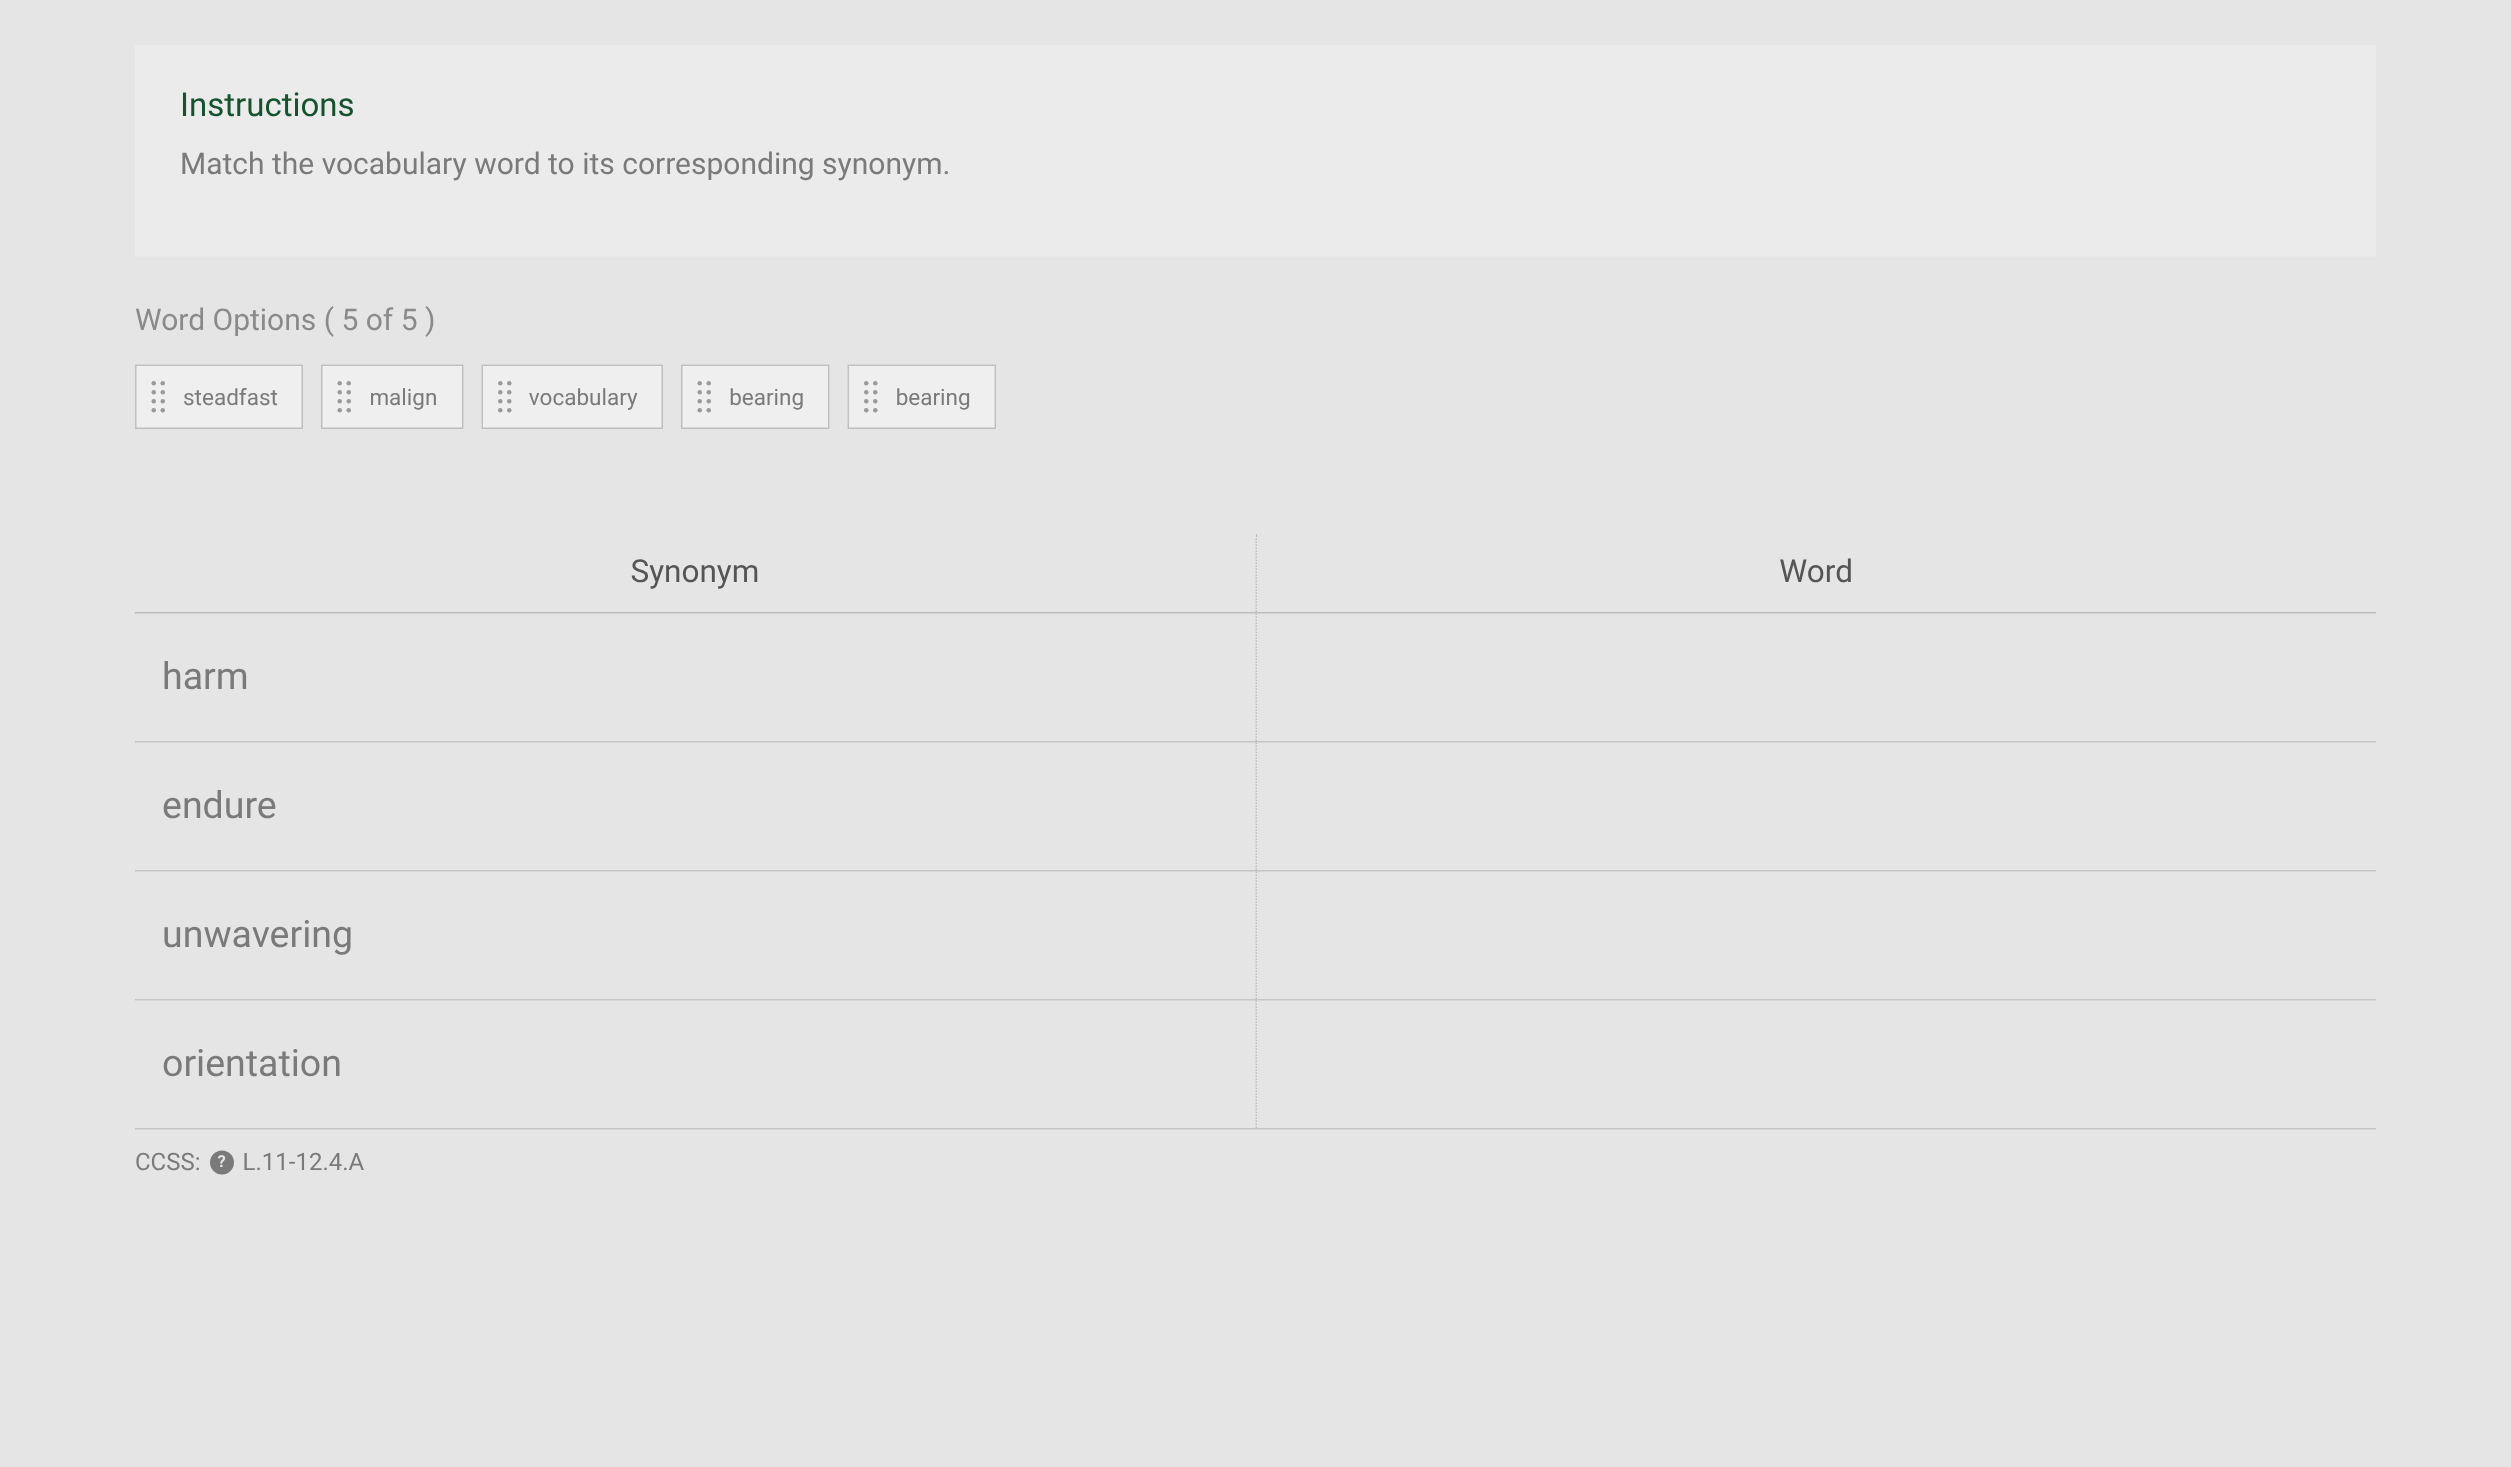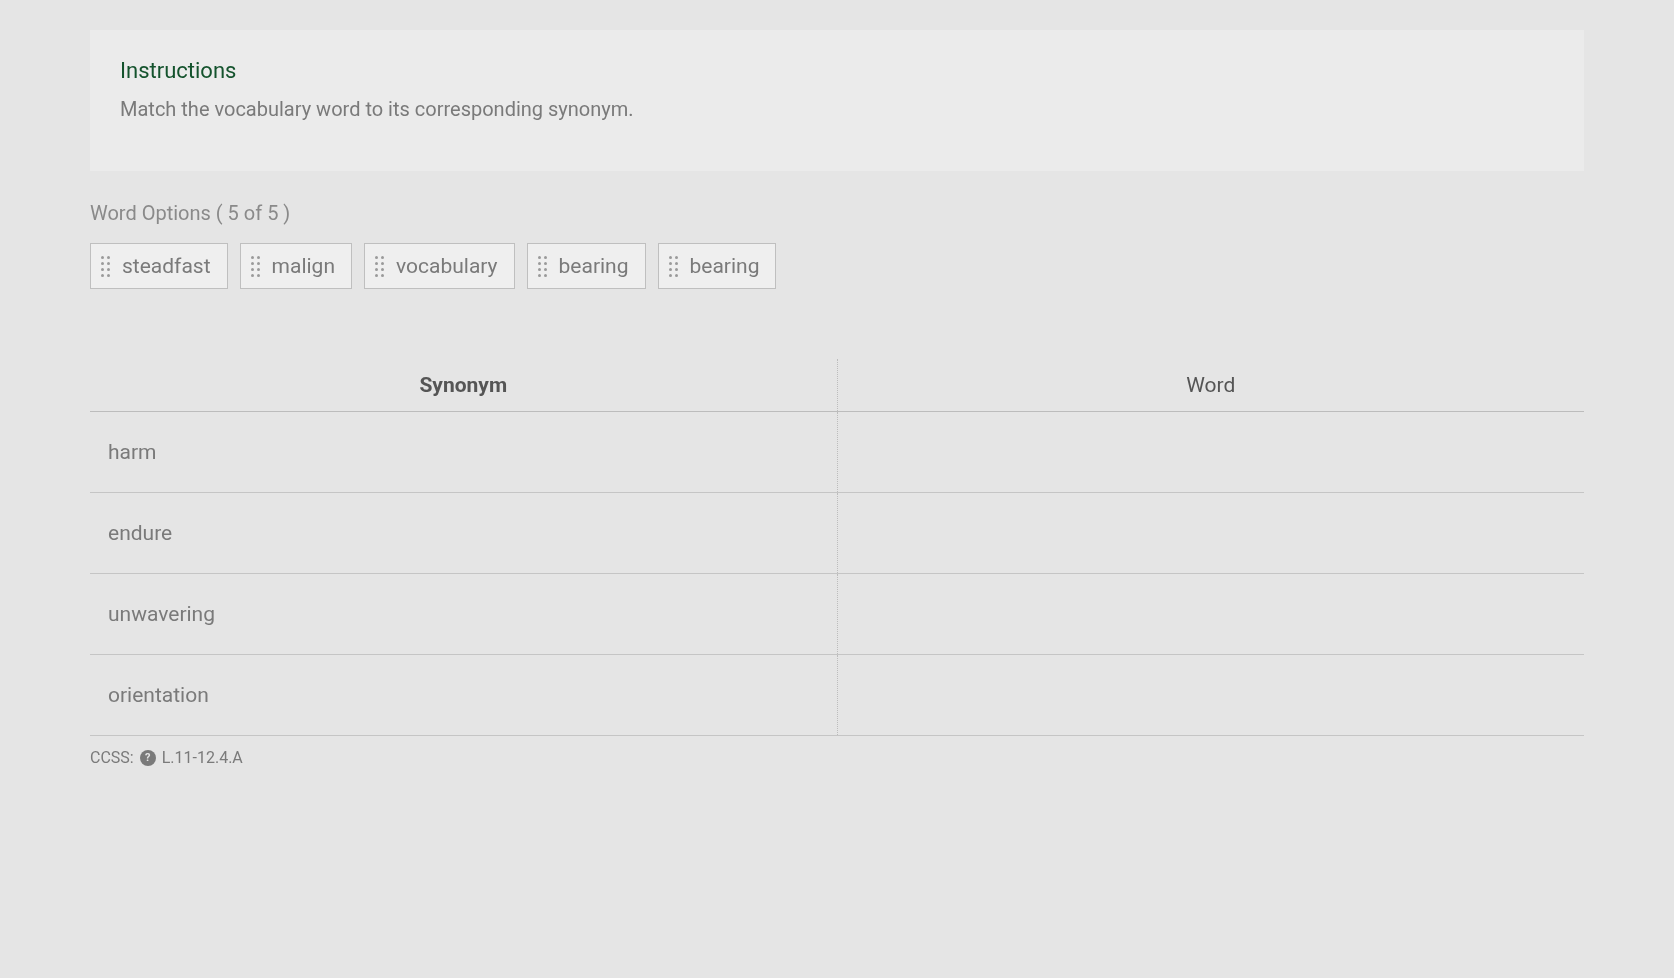--- a/index.html
+++ b/index.html
@@ -61,45 +61,44 @@
       display: flex;
       gap: 3px;
     }
     .drag-dot {
       width: 3px;
       height: 3px;
       background: #9a9a9a;
       border-radius: 50%;
     }
     .word-tile-label {
-      font-size: 21px;
+      font-size: 15px;
       color: #7a7a7a;
     }
     .match-table {
       width: 100%;
       border-collapse: collapse;
     }
     .match-table th {
       font-size: 21px;
       font-weight: 400;
       color: #555;
       text-align: center;
       padding: 14px 0;
       border-bottom: 1px solid #bcbcbc;
     }
     .match-table th:first-child {
       width: 50%;
-      font-weight: bold;
     }
     .match-table th:last-child {
       width: 50%;
       border-left: 1px dotted #bcbcbc;
     }
     .match-table td {
-      font-size: 21px;
+      font-size: 25px;
       color: #7a7a7a;
       padding: 28px 18px;
       border-bottom: 1px solid #c5c5c5;
       vertical-align: middle;
     }
     .match-table td.synonym-cell {
       text-align: left;
     }
     .match-table td.word-cell {
       border-left: 1px dotted #bcbcbc;

